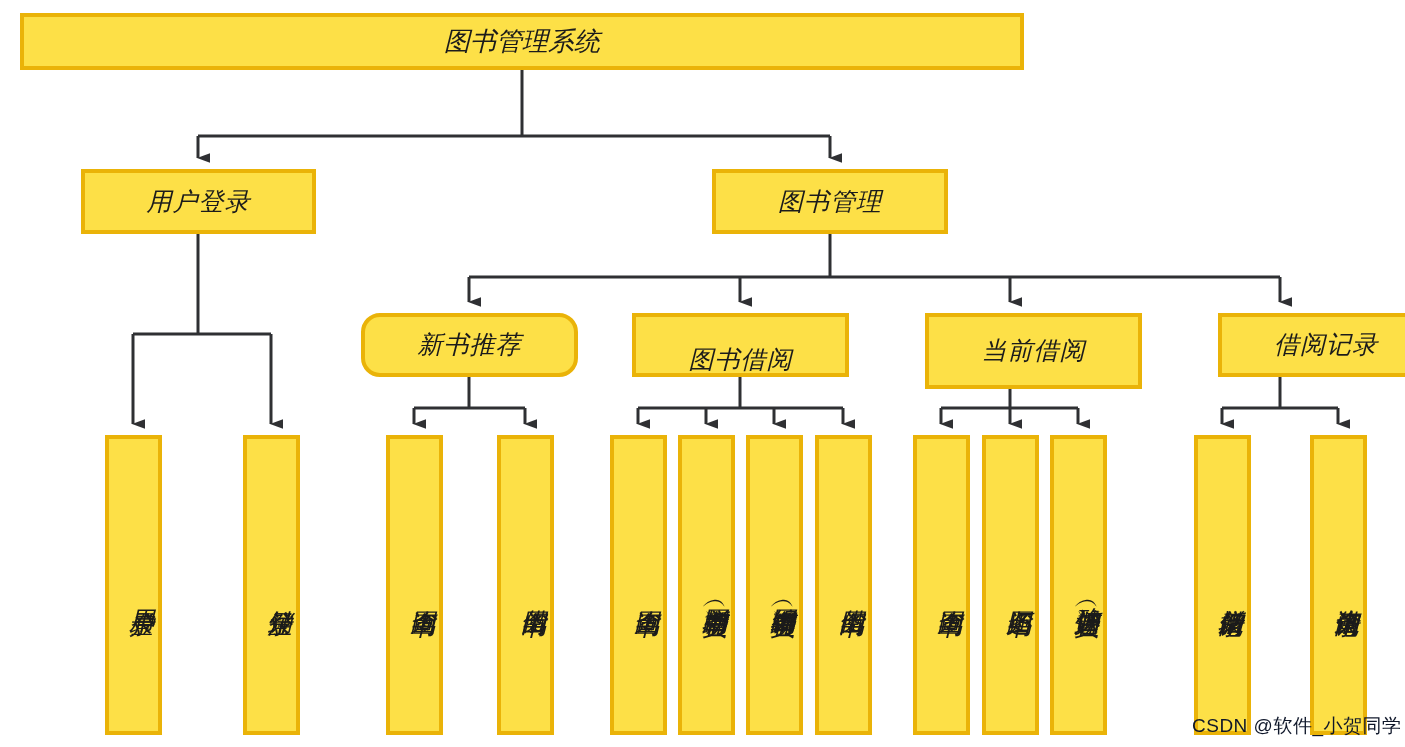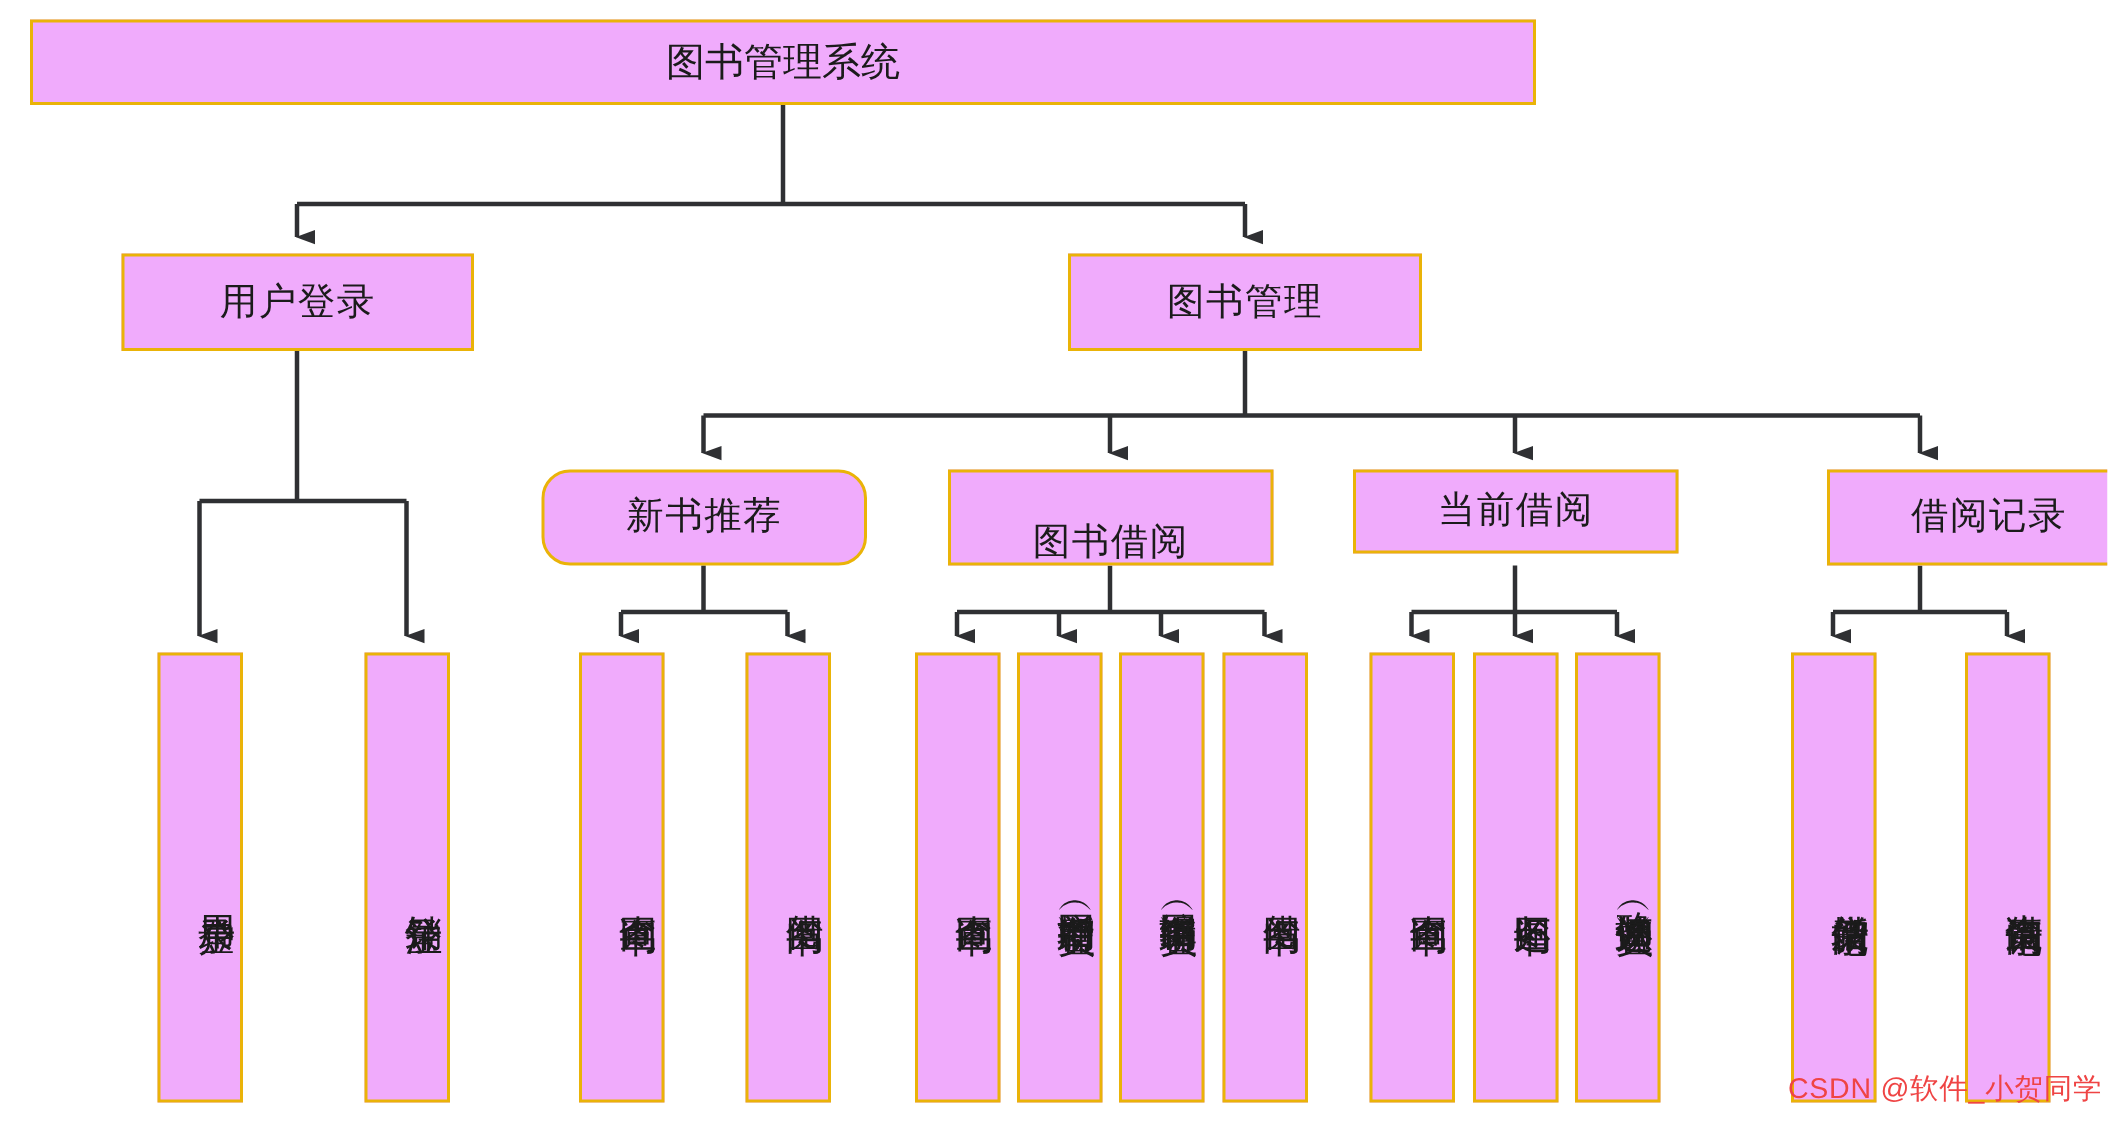--- a/index.html
+++ b/index.html
@@ -22,26 +22,27 @@
     position: absolute;
     left: 0;
     top: 0;
     width: 1405px;
     height: 747px;
     pointer-events: none;
   }
   .node {
     position: absolute;
     box-sizing: border-box;
-    background: #f0abfc;
-    border: 2px solid #eab308;
+    background: #fde047;
+    border: 4px solid #eab308;
     display: flex;
     align-items: center;
     justify-content: center;
     color: #1b1b1b;
+    font-style: italic;
   }
   .node.h {
     font-size: 25px;
     letter-spacing: 1px;
     line-height: 1.1;
   }
   .node.root {
     font-size: 26px;
   }
   .node.leaf {
@@ -57,21 +58,21 @@
   .node.leaf > span {
     writing-mode: vertical-rl;
     text-orientation: upright;
     display: block;
   }
   .watermark {
     position: absolute;
     left: 1192px;
     top: 713px;
     font-size: 19px;
-    color: #ef4444;
+    color: #0f172a;
     white-space: nowrap;
     letter-spacing: 0.5px;
   }
 </style>
 </head>
 <body>
 
 <div id="canvas">
 
   <svg class="wires" viewBox="0 0 1405 747">
@@ -134,21 +135,21 @@
   <div class="node h" style="left:712px; top:169px; width:236px; height:65px;">
     <span>图书管理</span>
   </div>
 
   <div class="node h" style="left:361px; top:313px; width:217px; height:64px;border-radius:19px;">
     <span>新书推荐</span>
   </div>
   <div class="node h" style="left:632px; top:313px; width:217px; height:64px;align-items:flex-end;">
     <span>图书借阅</span>
   </div>
-  <div class="node h" style="left:902px; top:313px; width:217px; height:56px;">
+  <div class="node h" style="left:925px; top:313px; width:217px; height:76px;">
     <span>当前借阅</span>
   </div>
   <div class="node h" style="left:1172px; top:313px; width:216px; height:64px;margin-left:46px;">
     <span>借阅记录</span>
   </div>
 
   <div class="node leaf" style="left:105px; top:435px; width:57px; height:300px;">
     <span>用户登录</span>
   </div>
   <div class="node leaf" style="left:243px; top:435px; width:57px; height:300px;">

